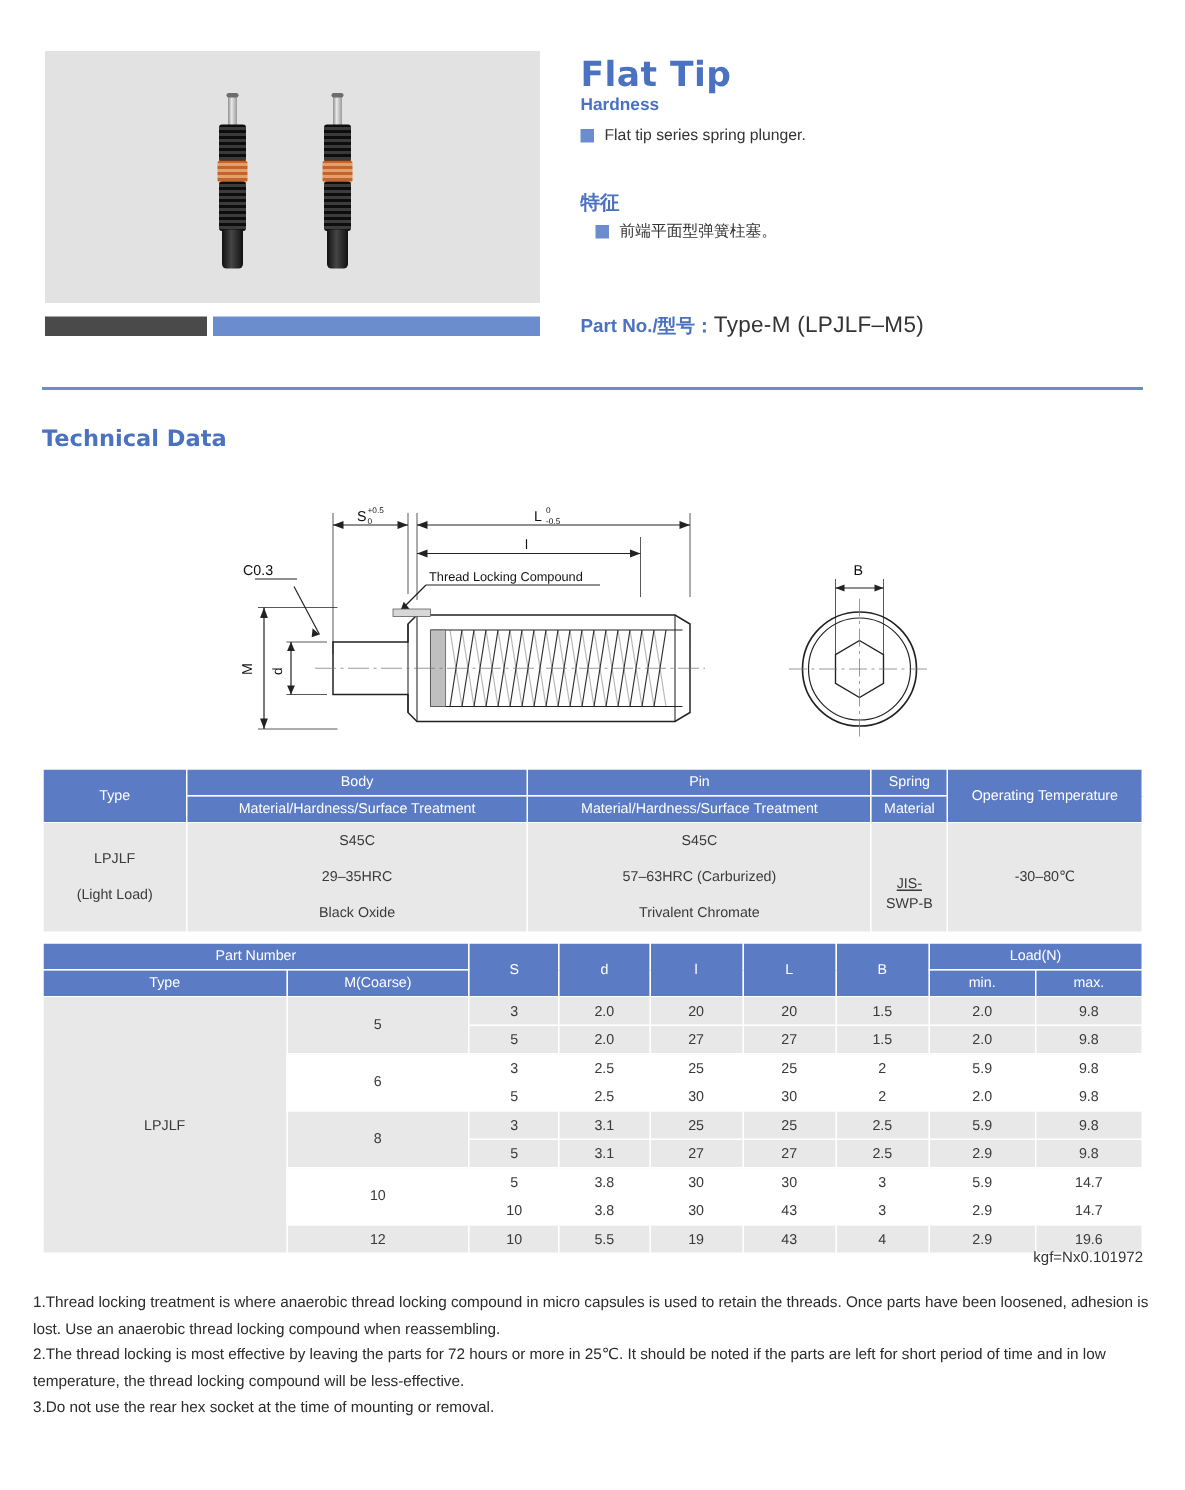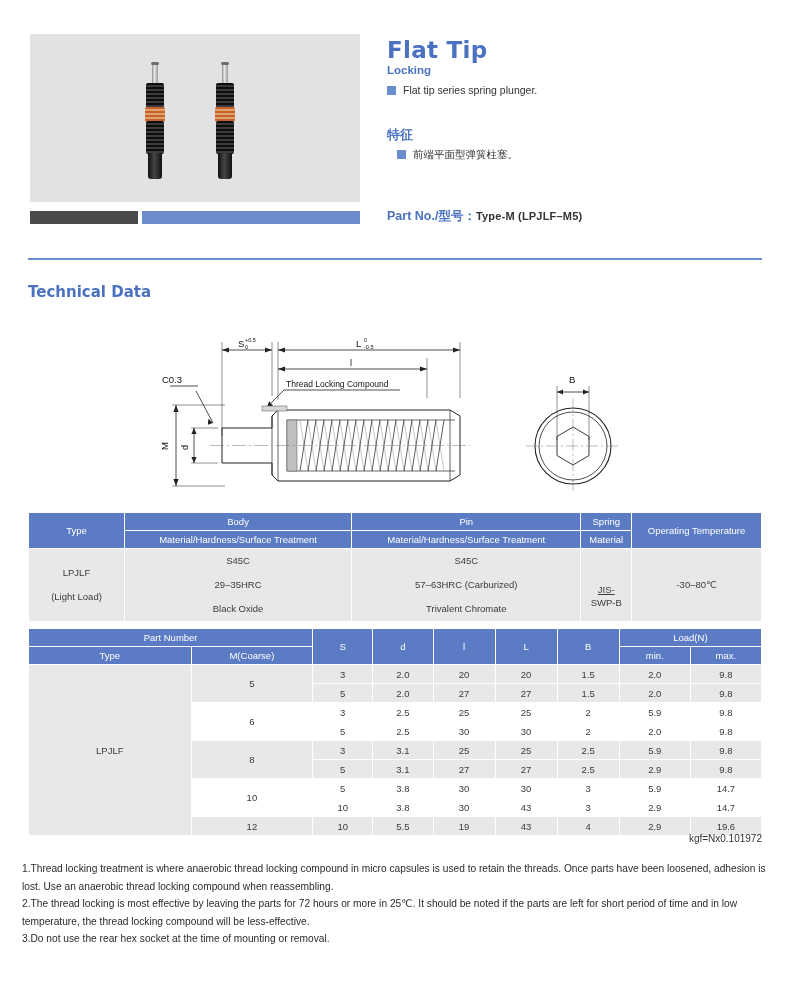--- a/index.html
+++ b/index.html
@@ -40,21 +40,21 @@
          color:#4a72c0;letter-spacing:.3px;font-family:"DejaVu Sans",sans-serif;margin-top:21px;}
   .sub-h{position:absolute;font-size:11.5px;font-weight:bold;color:#4a72c0;}
   .feat-h{left:387px;top:64px;}
   .char-h{left:387px;top:126px;font-size:13px;}
   .bullet-row{position:absolute;display:flex;align-items:flex-start;gap:7px;}
   .bullet-row.b1{left:387px;top:84px;}
   .bullet-row.b2{left:397px;top:148px;}
   .sq{width:9px;height:9px;background:#6b8ccd;flex:none;margin-top:2px;}
   .bullet-txt{font-size:10.5px;color:#333;line-height:13px;}
   .partno{position:absolute;left:387px;top:208px;font-size:12.5px;font-weight:bold;color:#4a72c0;}
-  .partno span.val{font-weight:bold;color:#333;font-size:11px;letter-spacing:.2px;}
+  .partno span.val{font-weight:normal;color:#333;font-size:15px;letter-spacing:.2px;}
 
   .rule{position:absolute;left:28px;top:258px;width:734px;height:2px;background:#6b8ccd;}
   .sec-title{position:absolute;left:28px;top:283px;font-size:15px;font-weight:bold;color:#4a72c0;
              font-family:"DejaVu Sans",sans-serif;}
 
   
   .drawing{position:absolute;left:150px;top:328px;width:500px;height:165px;}
 
   
   table{border-collapse:collapse;position:absolute;}
@@ -102,21 +102,21 @@
     </div>
   </div>
 
   <div class="bar-row">
     <div class="bar-dark"></div>
     <div class="bar-blue"></div>
   </div>
 
   <div class="title">Flat Tip</div>
 
-  <div class="sub-h feat-h">Locking</div>
+  <div class="sub-h feat-h">Hardness</div>
   <div class="bullet-row b1">
     <div class="sq"></div>
     <div class="bullet-txt">Flat tip series spring plunger.</div>
   </div>
 
   <div class="sub-h char-h">特征</div>
   <div class="bullet-row b2">
     <div class="sq"></div>
     <div class="bullet-txt">前端平面型弹簧柱塞。</div>
   </div>

